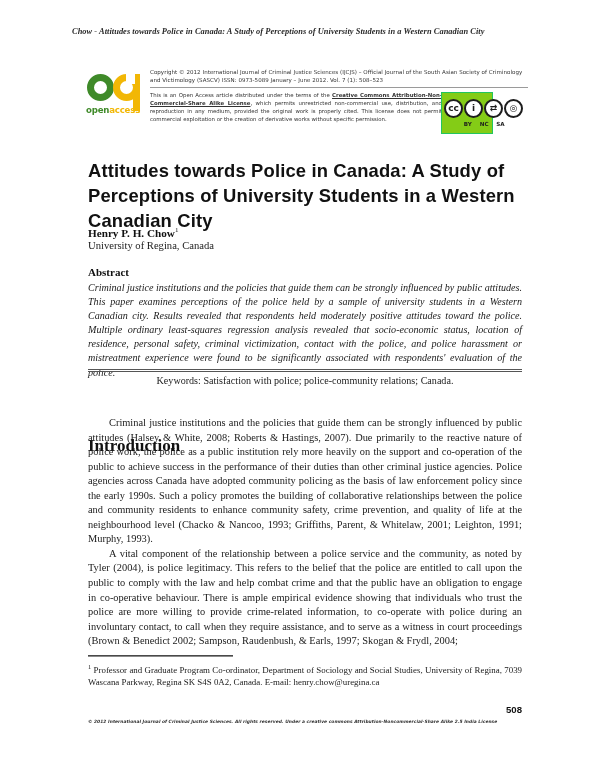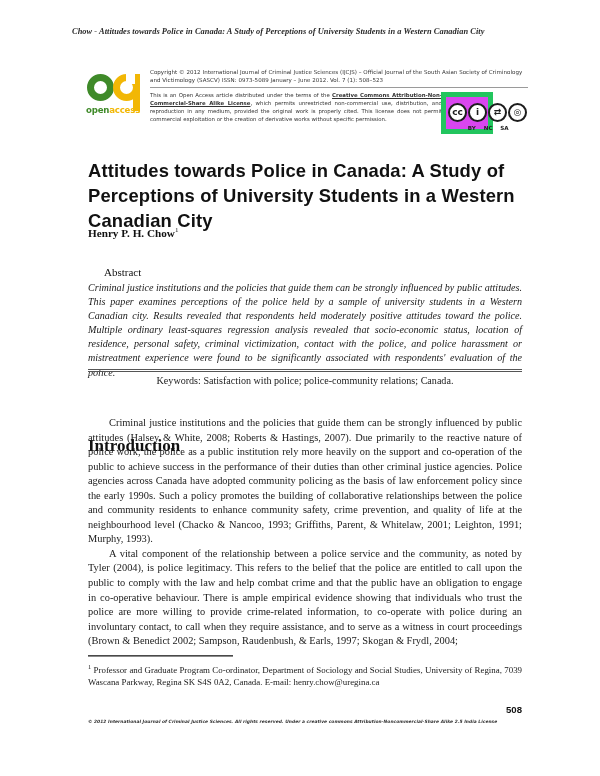--- a/index.html
+++ b/index.html
@@ -138,22 +138,22 @@
     font-weight: bold;
   }
 
   
   .cc-badge {
     position: absolute;
     left: 369px;
     top: 30px;
     width: 52px;
     height: 42px;
-    background: #d946ef;
-    border: 5px solid #22c55e;
+    background: #84cc16;
+    border: 1px solid #22c55e;
     box-sizing: border-box;
   }
   .cc-row {
     position: absolute;
     left: 2px; top: 2px;
     width: 64px; height: 26px;
     display: flex;
     align-items: center;
     gap: 1px;
   }
@@ -226,24 +226,24 @@
     top: 239px;
     width: 432px;
     font-size: 10.6px;
     line-height: 14px;
     color: #1a1a1a;
   }
 
   
   .h-abstract {
     position: absolute;
-    left: 104px;
+    left: 88px;
     top: 266px;
     font-size: 11px;
-    font-weight: normal;
+    font-weight: bold;
     color: #111;
   }
   .abstract-body {
     position: absolute;
     left: 88px;
     top: 281px;
     width: 434px;
     font-size: 10.1px;
     font-style: italic;
     line-height: 14.1px;
@@ -389,20 +389,21 @@
         <span>SA</span>
       </div>
     </div>
   </div>
 
   <h1 class="title">Attitudes towards Police in Canada: A Study of Perceptions of University Students in a Western Canadian City</h1>
 
   <div class="author">
     <span>Henry P. H. Chow</span><sup>1</sup>
   </div>
+  <div class="affil">University of Regina, Canada</div>
 
   <div class="h-abstract">Abstract</div>
   <div class="abstract-body">Criminal justice institutions and the policies that guide them can be strongly influenced by public attitudes. This paper examines perceptions of the police held by a sample of university students in a Western Canadian city. Results revealed that respondents held moderately positive attitudes toward the police. Multiple ordinary least-squares regression analysis revealed that socio-economic status, location of residence, personal safety, criminal victimization, contact with the police, and police harassment or mistreatment experience were found to be significantly associated with respondents' evaluation of the police.</div>
   <div class="rule-double"></div>
   <div class="keywords">Keywords: Satisfaction with police; police-community relations; Canada.</div>
 
   <div class="h-intro">Introduction</div>
   <div class="body-text">
     <p>Criminal justice institutions and the policies that guide them can be strongly influenced by public attitudes (Halsey &amp; White, 2008; Roberts &amp; Hastings, 2007). Due primarily to the reactive nature of police work, the police as a public institution rely more heavily on the support and co-operation of the public to achieve success in the performance of their duties than other criminal justice agencies. Police agencies across Canada have adopted community policing as the basis of law enforcement policy since the early 1990s. Such a policy promotes the building of collaborative relationships between the police and community residents to enhance community safety, crime prevention, and quality of life at the neighbourhood level (Chacko &amp; Nancoo, 1993; Griffiths, Parent, &amp; Whitelaw, 2001; Leighton, 1991; Murphy, 1993).</p>
     <p>A vital component of the relationship between a police service and the community, as noted by Tyler (2004), is police legitimacy. This refers to the belief that the police are entitled to call upon the public to comply with the law and help combat crime and that the public have an obligation to engage in co-operative behaviour. There is ample empirical evidence showing that individuals who trust the police are more willing to provide crime-related information, to co-operate with police during an involuntary contact, to call when they require assistance, and to serve as a witness in court proceedings (Brown &amp; Benedict 2002; Sampson, Raudenbush, &amp; Earls, 1997; Skogan &amp; Frydl, 2004;</p>

